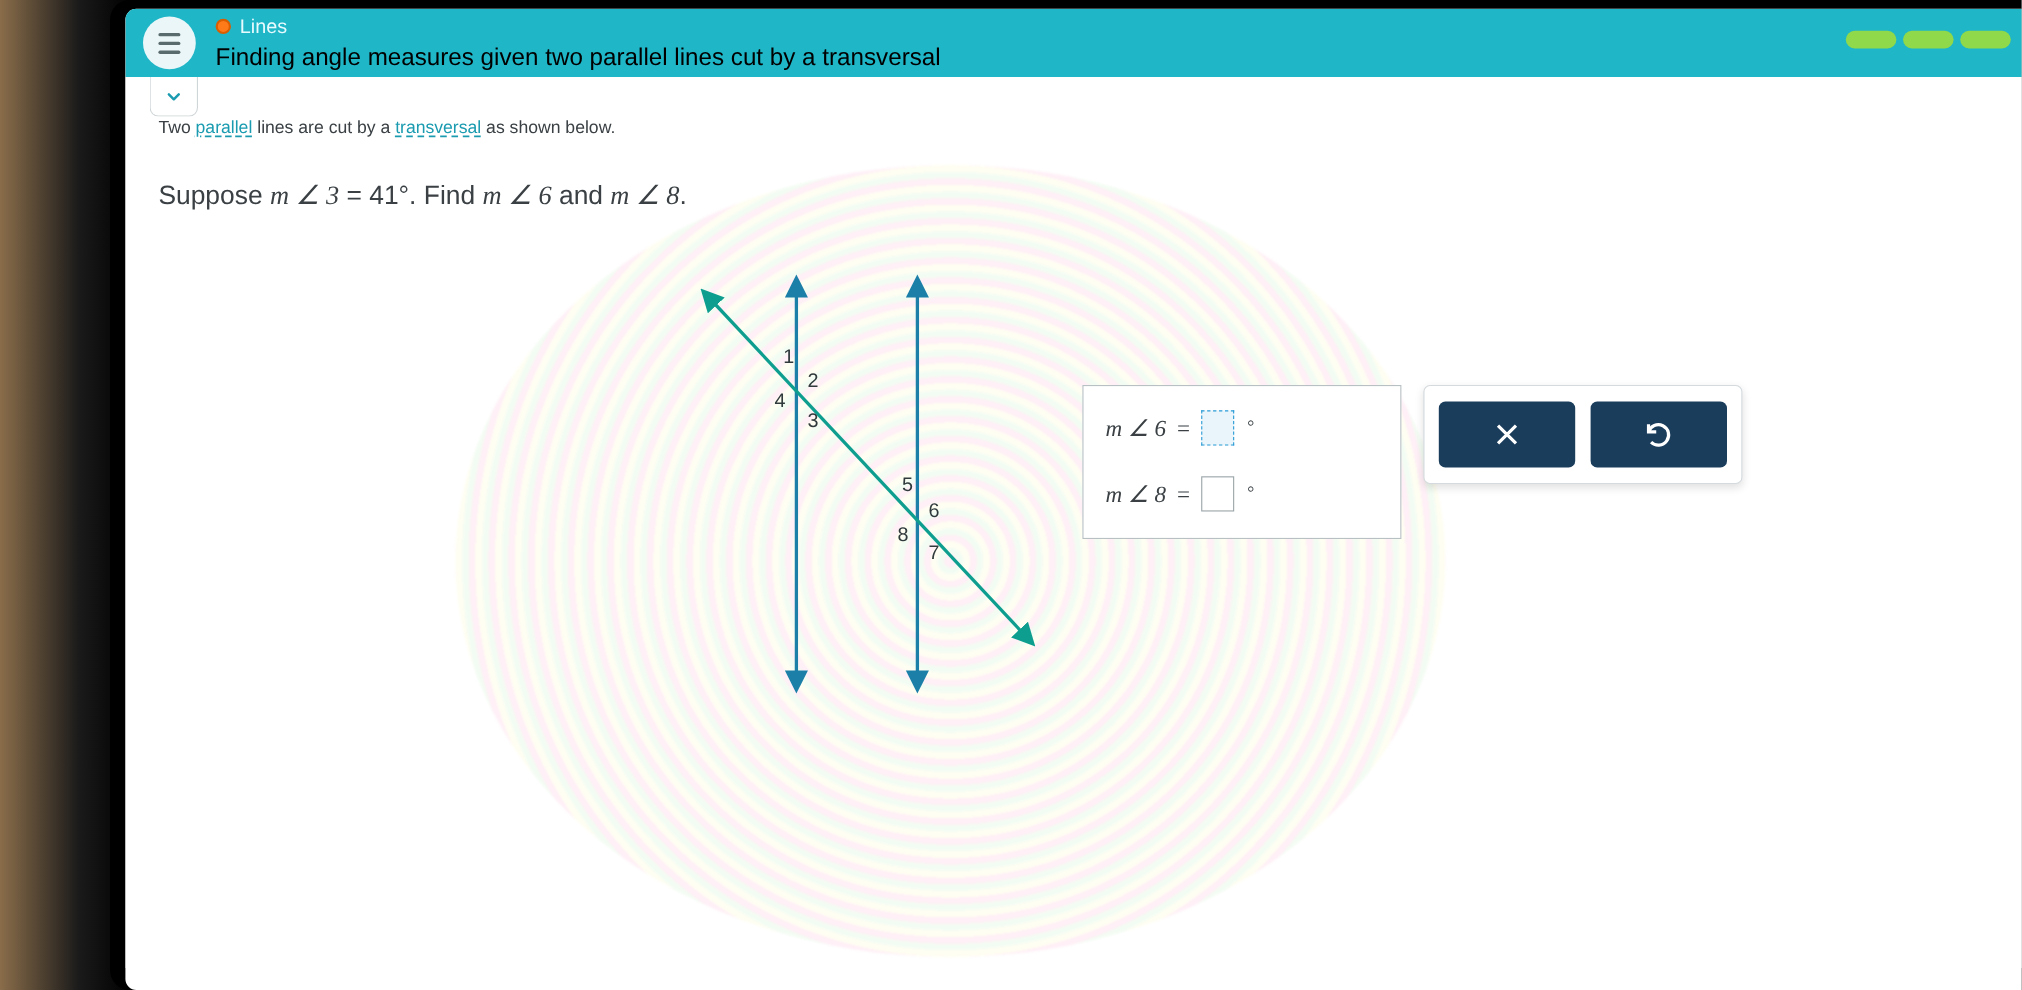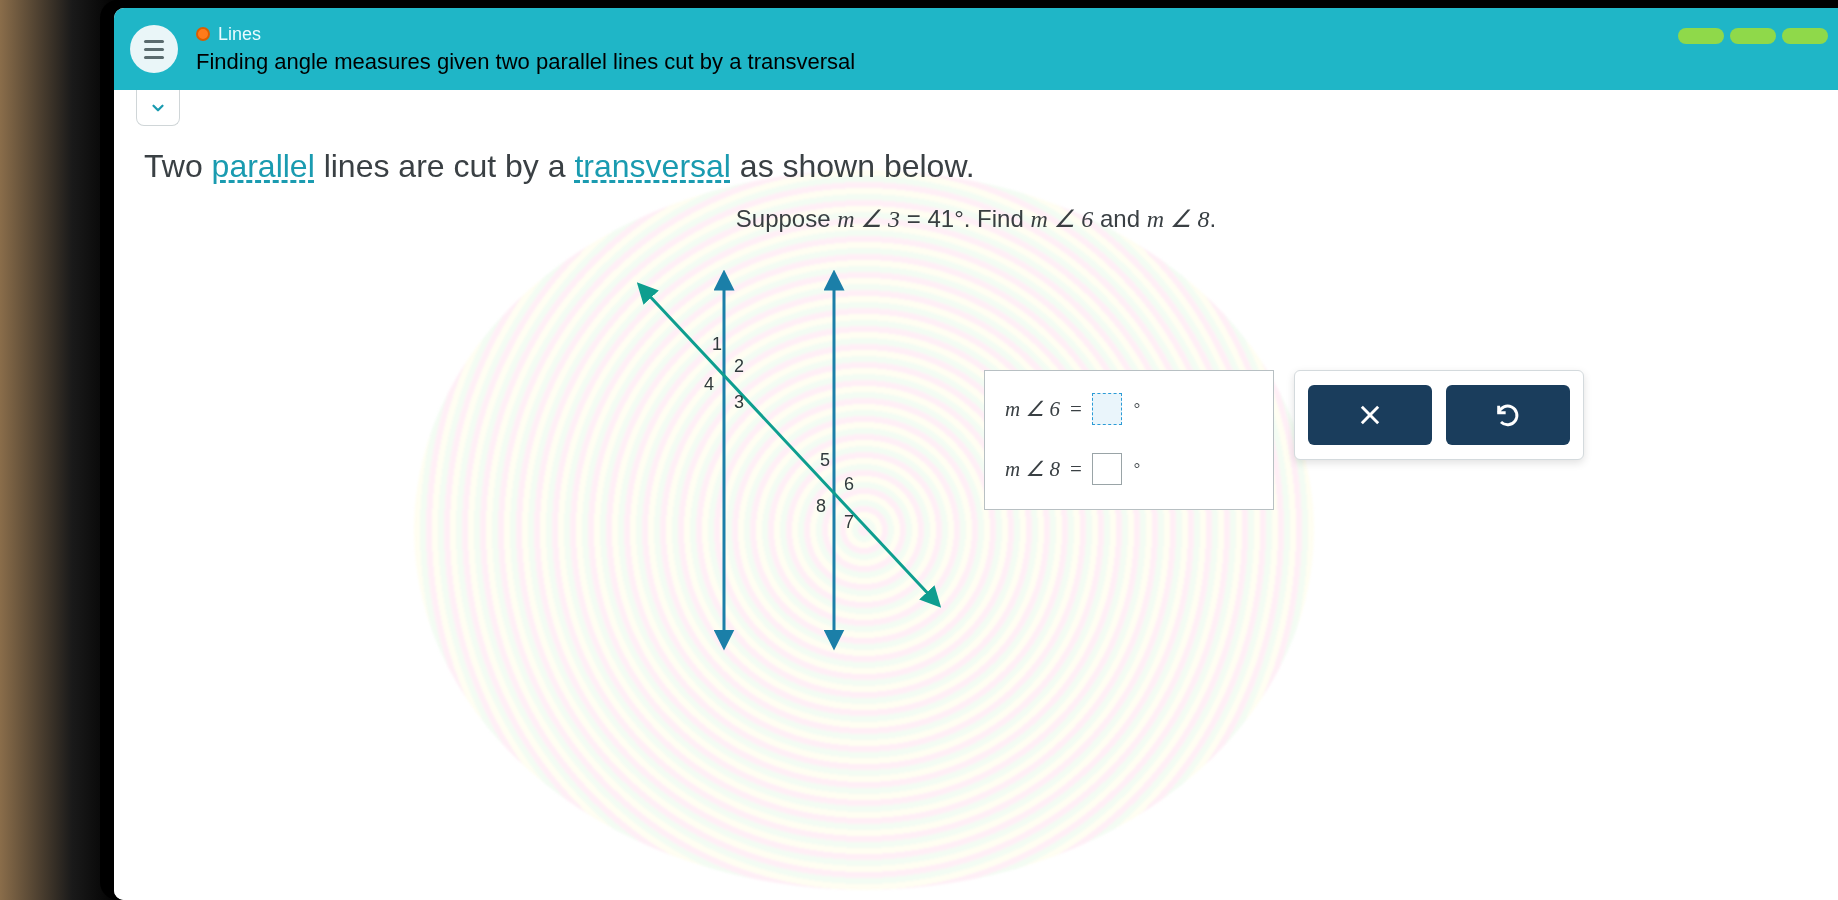--- a/index.html
+++ b/index.html
@@ -27,21 +27,21 @@
     }
     .app {
       width: 100%; height: 100%;
       background: #fff;
       border-radius: 10px 0 0 10px;
       overflow: hidden;
       position: relative;
     }
     .header {
       background: #1fb6c7;
-      height: 82px;
+      height: 62px;
       display: flex;
       align-items: center;
       padding-left: 16px;
       color: #fff;
       position: relative;
     }
     .hamburger {
       width: 48px; height: 48px;
       border-radius: 50%;
       background: #eaf6f8;
@@ -82,32 +82,30 @@
       background: #fff;
       border: 1px solid #d0d6d8;
       border-top: none;
       border-radius: 0 0 8px 8px;
       display: flex; align-items: center; justify-content: center;
       margin-left: -8px;
       cursor: pointer;
     }
     .collapse-tab svg { width: 18px; height: 18px; }
     .problem-text {
-      margin-top: 18px;
-      font-size: 32px;
+      font-size: 16px;
       color: #3a4044;
       line-height: 1.4;
     }
     .link { color: #1a9bb0; text-decoration: underline dashed; text-underline-offset: 3px; cursor: pointer; }
     .instruction {
-      margin-top: 16px;
+      margin-top: 35px;
       font-size: 24px;
       color: #3a4044;
       font-style: normal;
-      text-align: center;
     }
     .math-i { font-style: italic; font-family: 'Times New Roman', serif; }
     .diagram-wrap {
       position: absolute;
       left: 420px; top: 170px;
       width: 440px; height: 400px;
     }
     .answer-box {
       position: absolute;
       left: 870px; top: 280px;

